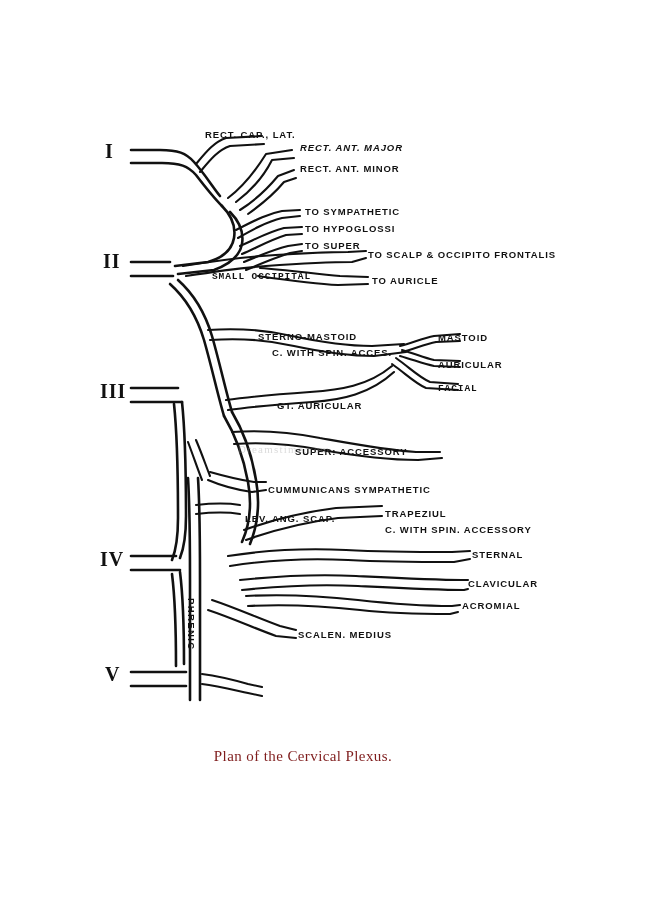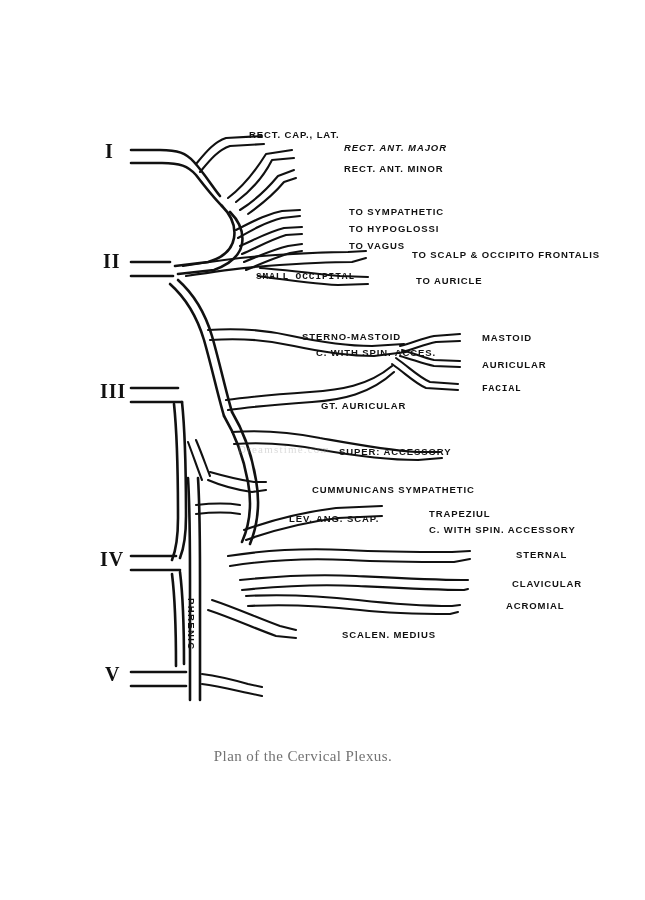--- a/index.html
+++ b/index.html
@@ -50,21 +50,20 @@
   }
   .label {
     position: absolute;
     font-family: "Liberation Sans", sans-serif;
     font-size: 9.5px;
     letter-spacing: 0.9px;
     font-weight: 700;
     color: #111111;
     white-space: nowrap;
     line-height: 11px;
-    margin-left: 44px;
   }
   .roman {
     position: absolute;
     font-family: "Liberation Serif", serif;
     font-size: 20px;
     font-weight: 700;
     color: #111111;
     letter-spacing: 1px;
     white-space: nowrap;
   }
@@ -80,21 +79,21 @@
     transform-origin: left top;
   }
   #caption {
     position: absolute;
     left: 0;
     top: 748px;
     width: 606px;
     text-align: center;
     font-family: "Liberation Serif", serif;
     font-size: 15px;
-    color: #737373;
+    color: #7f1d1d;
     letter-spacing: 0.4px;
   }
   #watermark {
     position: absolute;
     left: 238px;
     top: 443px;
     font-family: "Liberation Serif", serif;
     font-size: 11px;
     color: rgba(150,150,150,0.34);
     letter-spacing: 1.2px;
@@ -213,21 +212,21 @@
     <div class="roman" style="left:103px; top:250px;">II</div>
     <div class="roman" style="left:100px; top:380px;">III</div>
     <div class="roman" style="left:100px; top:548px;">IV</div>
     <div class="roman" style="left:105px; top:663px;">V</div>
 
     <div class="label" style="left:205px; top:129px;">RECT. CAP., LAT.</div>
     <div class="label" style="left:300px; top:142px;font-style:italic;">RECT. ANT. MAJOR</div>
     <div class="label" style="left:300px; top:163px;">RECT. ANT. MINOR</div>
     <div class="label" style="left:305px; top:206px;">TO  SYMPATHETIC</div>
     <div class="label" style="left:305px; top:223px;">TO HYPOGLOSSI</div>
-    <div class="label" style="left:305px; top:240px;">TO VAGUS</div>
+    <div class="label" style="left:305px; top:240px;">TO SUPER</div>
     <div class="label" style="left:368px; top:249px;">TO SCALP &amp; OCCIPITO FRONTALIS</div>
     <div class="label" style="left:212px; top:271px;font-family:Liberation Mono, monospace;">SMALL OCCIPITAL</div>
     <div class="label" style="left:372px; top:275px;">TO AURICLE</div>
     <div class="label" style="left:258px; top:331px;">STERNO-MASTOID</div>
     <div class="label" style="left:272px; top:347px;">C. WITH SPIN. ACCES.</div>
     <div class="label" style="left:438px; top:332px;">MASTOID</div>
     <div class="label" style="left:438px; top:359px;">AURICULAR</div>
     <div class="label" style="left:438px; top:383px;font-family:Liberation Mono, monospace;">FACIAL</div>
     <div class="label" style="left:277px; top:400px;">GT. AURICULAR</div>
     <div class="label" style="left:295px; top:446px;">SUPER:  ACCESSORY</div>

